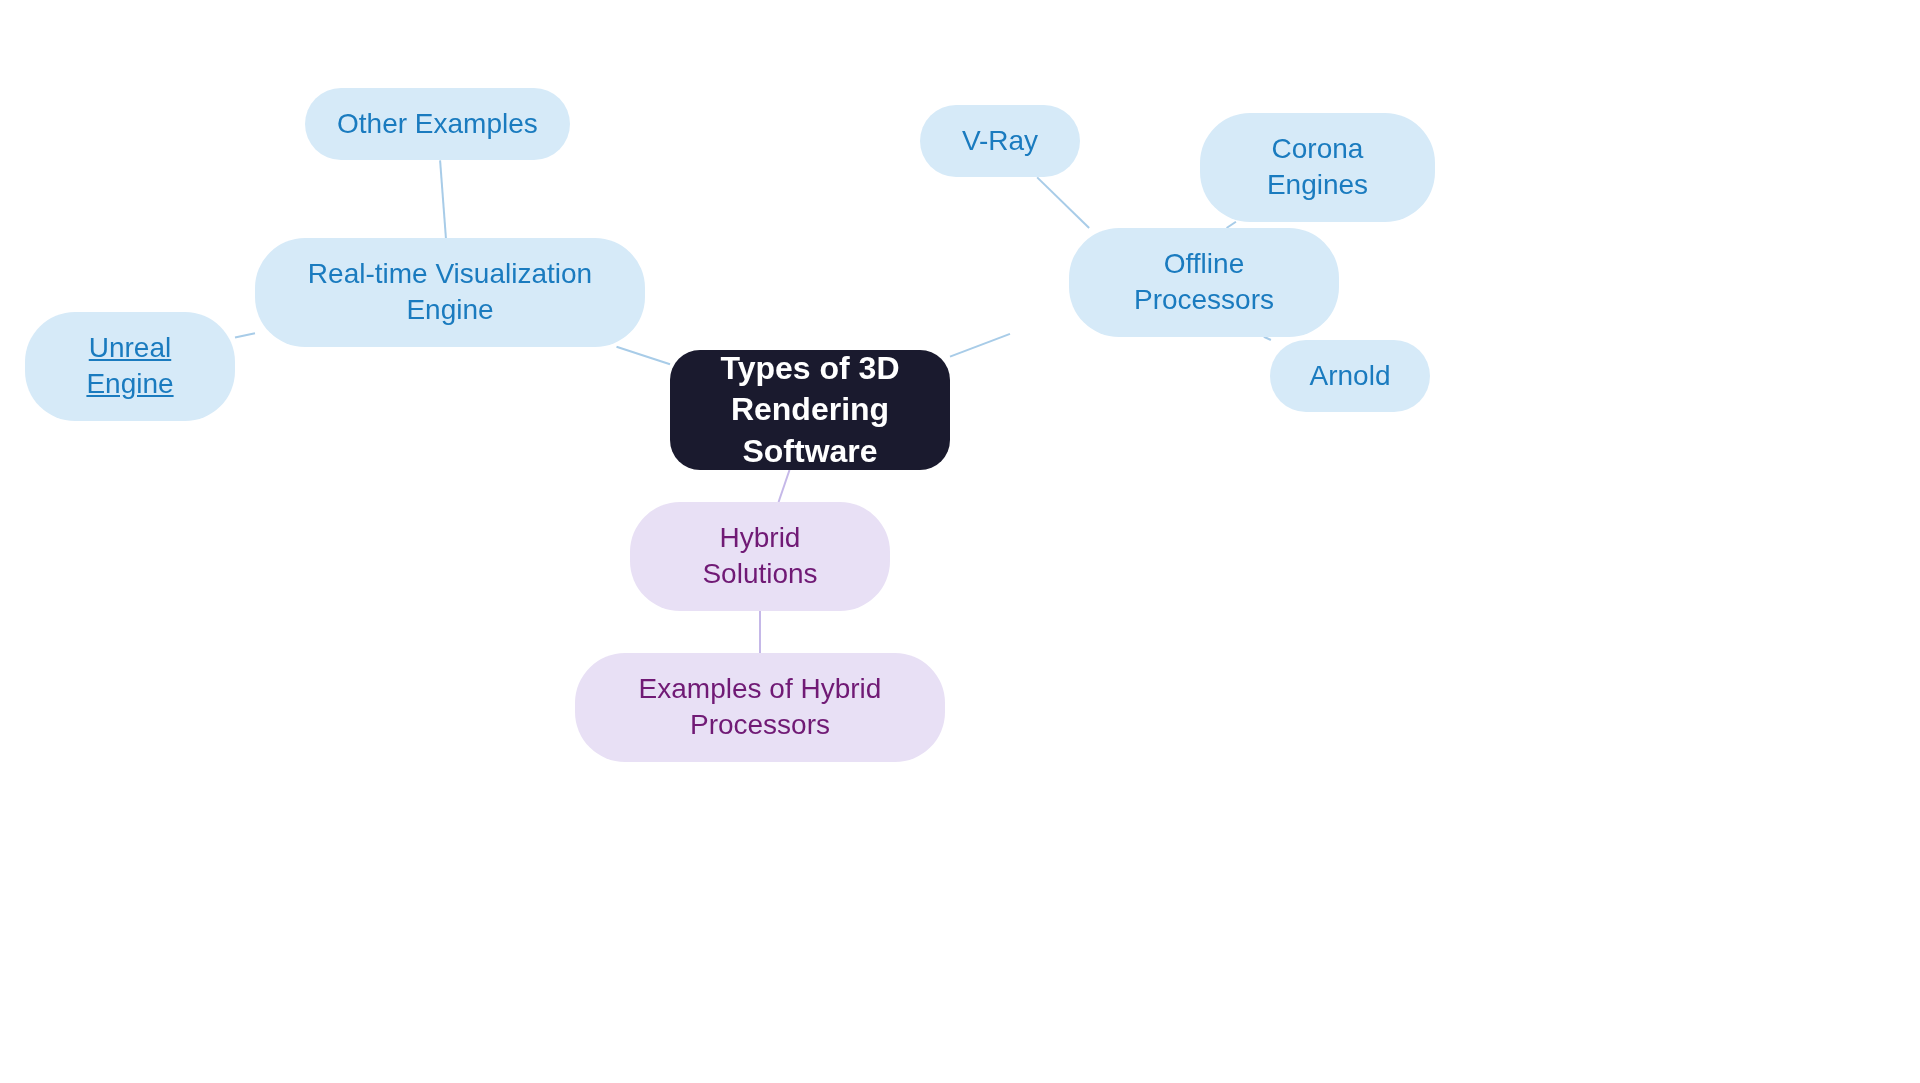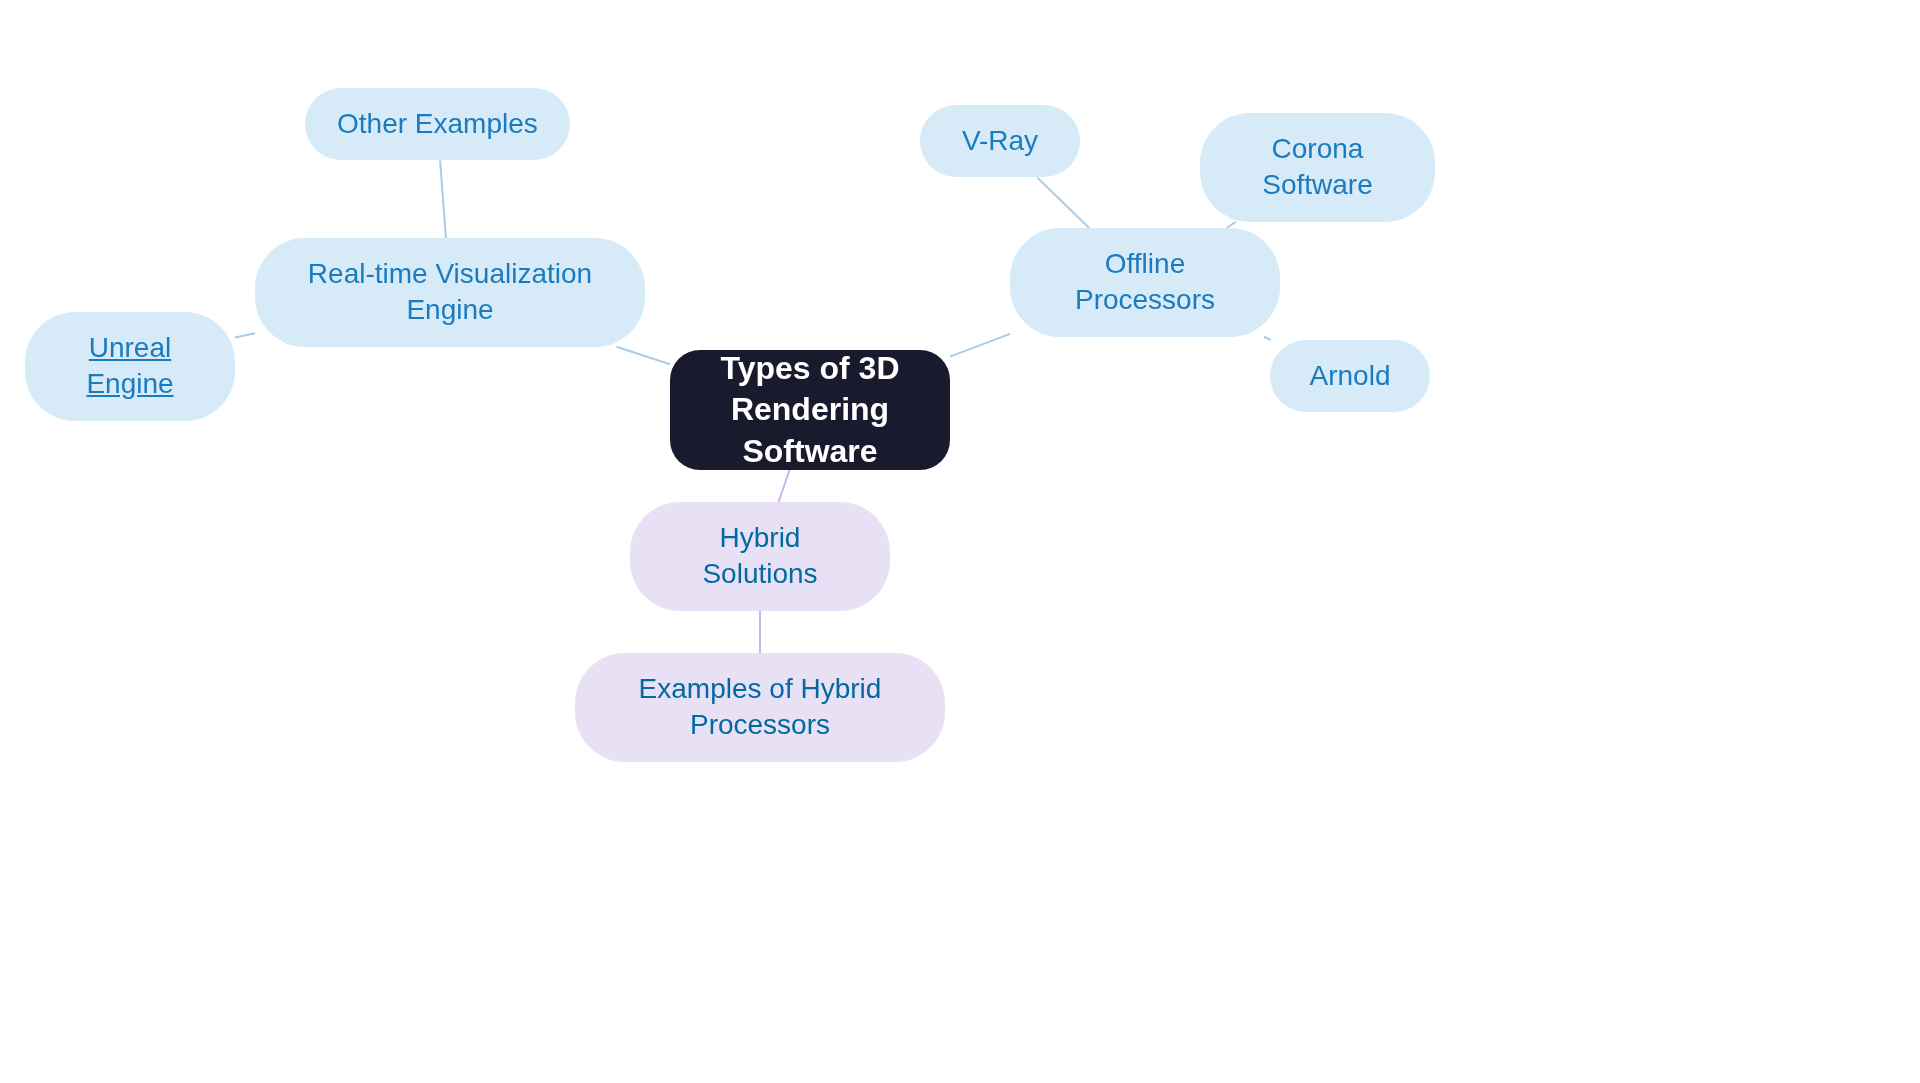--- a/index.html
+++ b/index.html
@@ -39,21 +39,21 @@
       height: 120px;
       border-radius: 30px;
     }
     .node-blue {
       background: #d6eaf8;
       color: #1a7bbf;
       border: none;
     }
     .node-purple {
       background: #e8e0f5;
-      color: #0369a1;
+      color: #701a75;
       border: none;
     }
   </style>
 </head>
 <body>
 
 <svg class="connections" id="svg-lines">
     <line x1="670" y1="364.2630208333333" x2="616.488640892786" y2="346.78125" stroke="#a8cce8" stroke-width="2"></line>
     <line x1="950" y1="356.67070895522386" x2="1010" y2="333.81529850746267" stroke="#a8cce8" stroke-width="2"></line>
     <line x1="445.9173556598077" y1="238" x2="440.0918760741326" y2="160.390625" stroke="#a8cce8" stroke-width="2"></line>
@@ -80,24 +80,24 @@
 
 <div class="node node-blue" id="node-unreal" style="left: 25px; top: 312px; width: 210px; text-decoration: underline;">
   <span>Unreal Engine</span>
 </div>
 
 <div class="node node-blue" id="node-vray" style="left: 920px; top: 105px; width: 160px;">
   <span>V-Ray</span>
 </div>
 
 <div class="node node-blue" id="node-corona" style="left: 1200px; top: 113px; width: 235px;">
-  <span>Corona Software</span>
+  <span>Corona Engines</span>
 </div>
 
-<div class="node node-blue" id="node-offline" style="left: 1010px; top: 228px; width: 270px;">
+<div class="node node-blue" id="node-offline" style="left: 1069px; top: 228px; width: 270px;">
   <span>Offline Processors</span>
 </div>
 
 <div class="node node-blue" id="node-arnold" style="left: 1270px; top: 340px; width: 160px; text-align: right;">
   <span>Arnold</span>
 </div>
 
 <div class="node node-purple" id="node-hybrid" style="left: 630px; top: 502px; width: 260px;">
   <span>Hybrid Solutions</span>
 </div>

